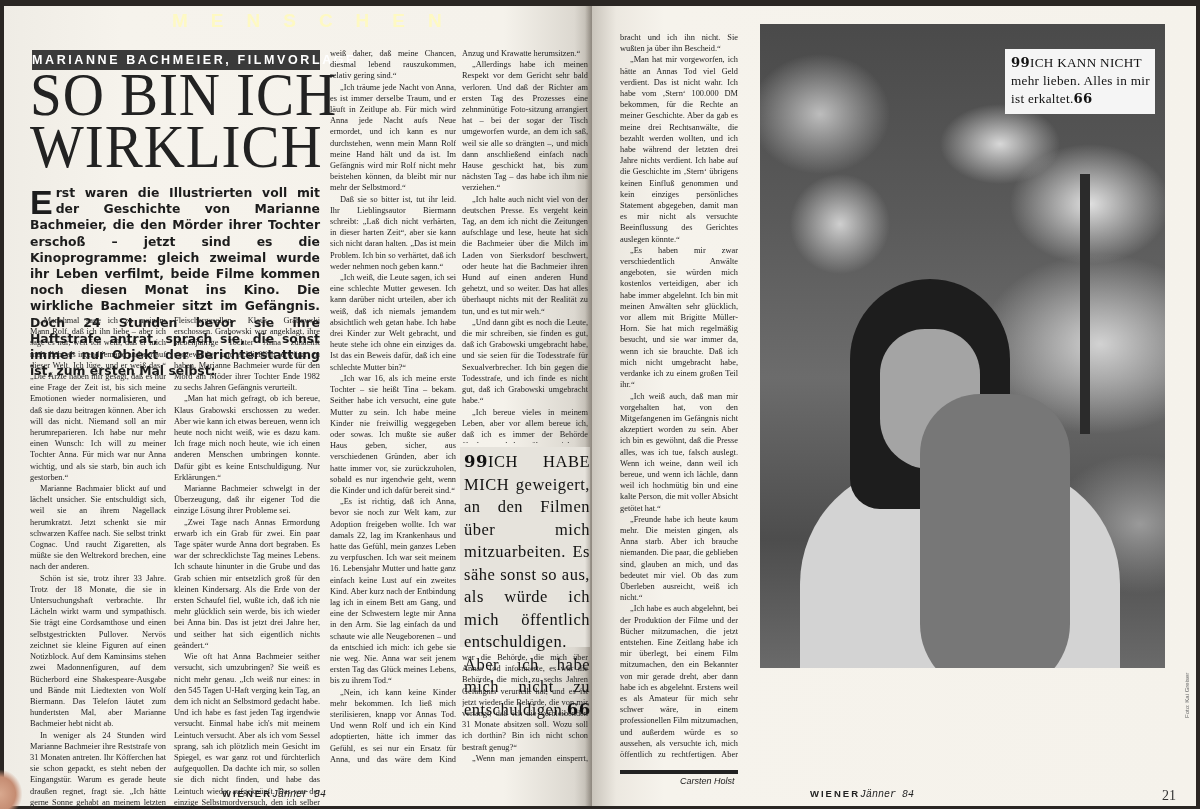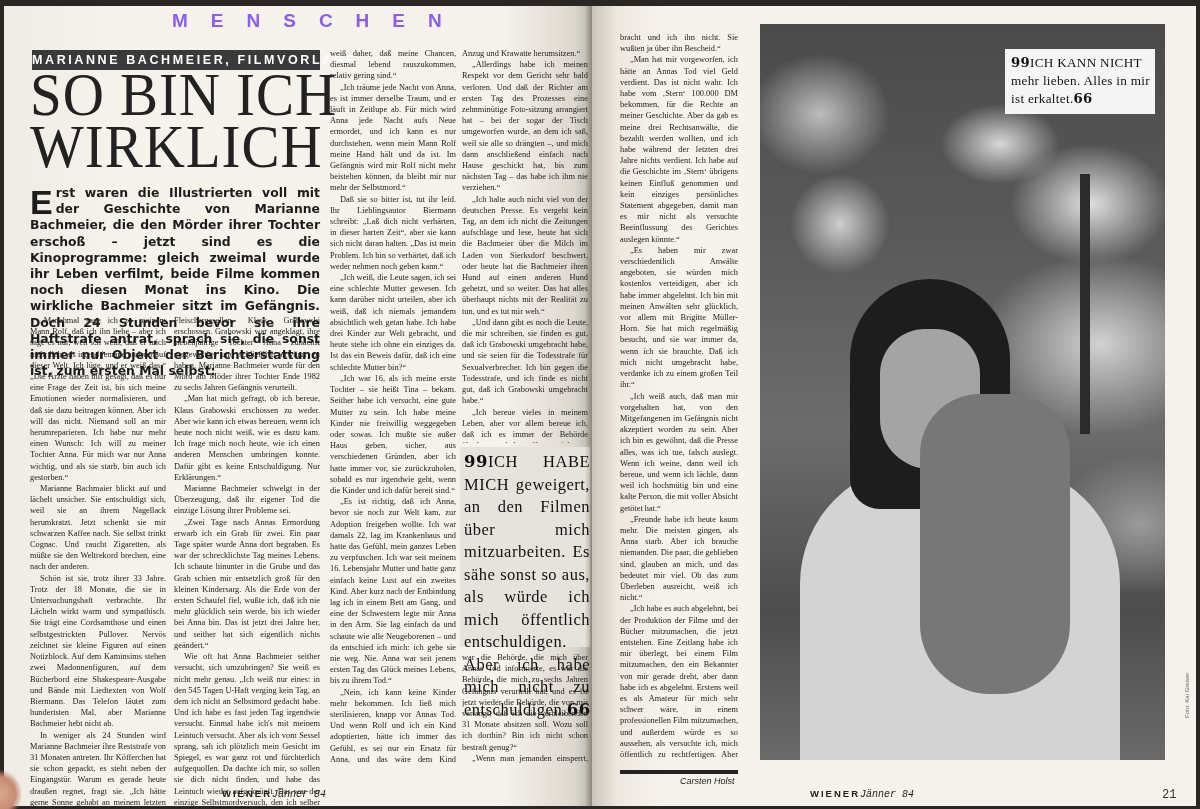--- a/index.html
+++ b/index.html
@@ -3,41 +3,41 @@
 <meta charset="utf-8">
 <style>
   html, body { margin:0; padding:0; }
   body { width:1200px; height:809px; overflow:hidden; background:#2a2623; position:relative; font-family:"Liberation Serif", serif; }
   .spread { position:absolute; left:0; top:0; width:1200px; height:809px; }
   .page { position:absolute; top:6px; background:#f4f1ea; overflow:hidden; }
   .page.left { left:4px; width:588px; height:800px; background:linear-gradient(90deg,#efece5 0%,#f6f3ec 20%,#f5f2eb 85%,#dcd8d0 97%,#b8b3aa 100%); }
   .page.right { left:592px; width:604px; height:800px; background:linear-gradient(90deg,#c9c4bb 0%,#ece8e0 4%,#f6f3ec 12%,#f5f2eb 100%); }
   .spine { position:absolute; left:585px; top:6px; width:14px; height:800px; background:linear-gradient(90deg,rgba(0,0,0,0) 0%,rgba(60,50,40,0.35) 50%,rgba(0,0,0,0) 100%); }
 
-  .rubric { position:absolute; left:172px; top:10px; font-family:"Liberation Sans", sans-serif; font-weight:bold; font-size:19px; letter-spacing:23px; color:#8b5cf6; }
+  .rubric { position:absolute; left:172px; top:10px; font-family:"Liberation Sans", sans-serif; font-weight:bold; font-size:19px; letter-spacing:23px; color:#fef9c3; }
   .kicker { position:absolute; left:32px; top:50px; width:288px; height:20px; background:#3a3a3a; color:#fff; font-family:"Liberation Sans", sans-serif; font-weight:bold; font-size:12.5px; letter-spacing:2.6px; line-height:20px; text-align:center; white-space:nowrap; }
   .headline { position:absolute; left:30px; top:68px; width:295px; font-family:"Liberation Serif", serif; font-size:62px; line-height:52px; color:#222; transform:scaleX(0.92); transform-origin:left top; letter-spacing:1px; }
   .headline div { white-space:nowrap; }
   .lead { position:absolute; left:30px; top:185px; width:290px; font-family:"DejaVu Sans", sans-serif; font-size:12.4px; line-height:16.2px; color:#1c1c1c; text-align:justify; font-weight:bold; }
   .dropcap { float:left; font-size:34px; line-height:30px; margin:2px 3px 0 0; font-family:"Liberation Sans", sans-serif; font-weight:bold; }
 
   .col { position:absolute; font-family:"Liberation Serif", serif; font-size:8.35px; line-height:11.2px; color:#222; text-align:justify; hyphens:auto; }
   .col p { margin:0; text-indent:10px; }
   .col p.noindent { text-indent:0; }
 
   .pullquote { position:absolute; left:460px; top:447px; width:130px; height:200px; background:#e6e3dc; }
   .pullquote .pq { font-family:"Liberation Serif", serif; font-size:16.5px; line-height:22.5px; color:#111; text-align:justify; padding:4px 0 0 4px; letter-spacing:0.5px; }
   .mark { font-weight:bold; font-family:"DejaVu Serif", serif; }
 
   .footer { position:absolute; font-size:10px; color:#222; }
   .footer .brand { font-family:"Liberation Sans", sans-serif; font-weight:bold; letter-spacing:2px; font-size:9.5px; }
   .footer .issue { font-family:Liberation Mono, monospace; font-style:italic; }
-  .pagenum { position:absolute; font-family:Liberation Mono, monospace; font-size:12px; color:#333;text-align:center; }
+  .pagenum { position:absolute; font-family:Liberation Serif, serif; font-size:14px; color:#333;text-align:center; }
 
-  .photo { position:absolute; left:760px; top:24px; width:405px; height:736px; overflow:hidden;
+  .photo { position:absolute; left:760px; top:24px; width:405px; height:644px; overflow:hidden;
     background:
       radial-gradient(ellipse 60px 40px at 240px 120px, #d8d8d8 0%, rgba(0,0,0,0) 100%),
       radial-gradient(ellipse 80px 60px at 330px 180px, #e0e0e0 0%, rgba(0,0,0,0) 100%),
       radial-gradient(ellipse 50px 50px at 80px 200px, #cfcfcf 0%, rgba(0,0,0,0) 100%),
       radial-gradient(ellipse 120px 90px at 340px 320px, #d2d2d2 0%, rgba(0,0,0,0) 100%),
       radial-gradient(ellipse 70px 60px at 60px 90px, #bdbdbd 0%, rgba(0,0,0,0) 100%),
       radial-gradient(ellipse 90px 70px at 380px 500px, #9a9a9a 0%, rgba(0,0,0,0) 100%),
       linear-gradient(180deg, #4a4a4a 0%, #5a5a5a 30%, #6c6c6c 55%, #4d4d4d 80%, #6a6a6a 100%);
     filter:grayscale(1);
   }

